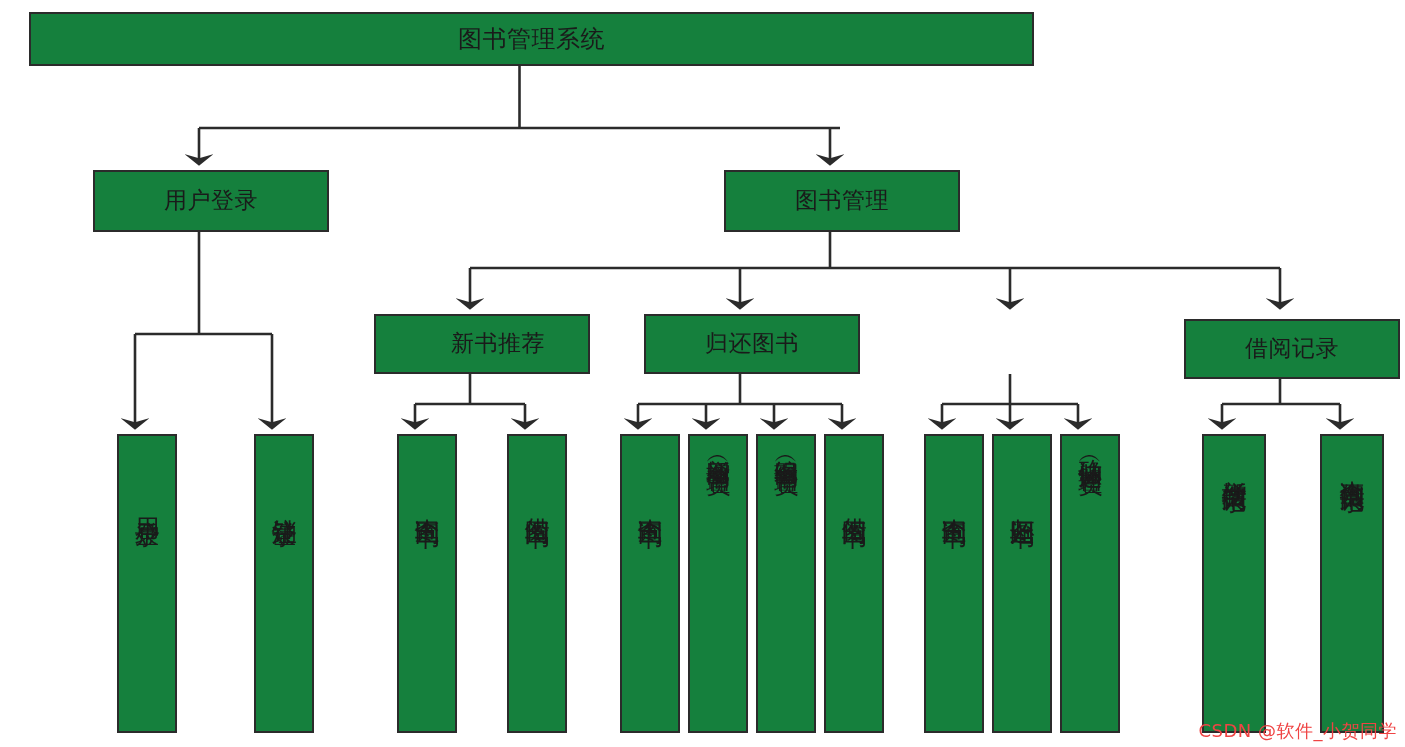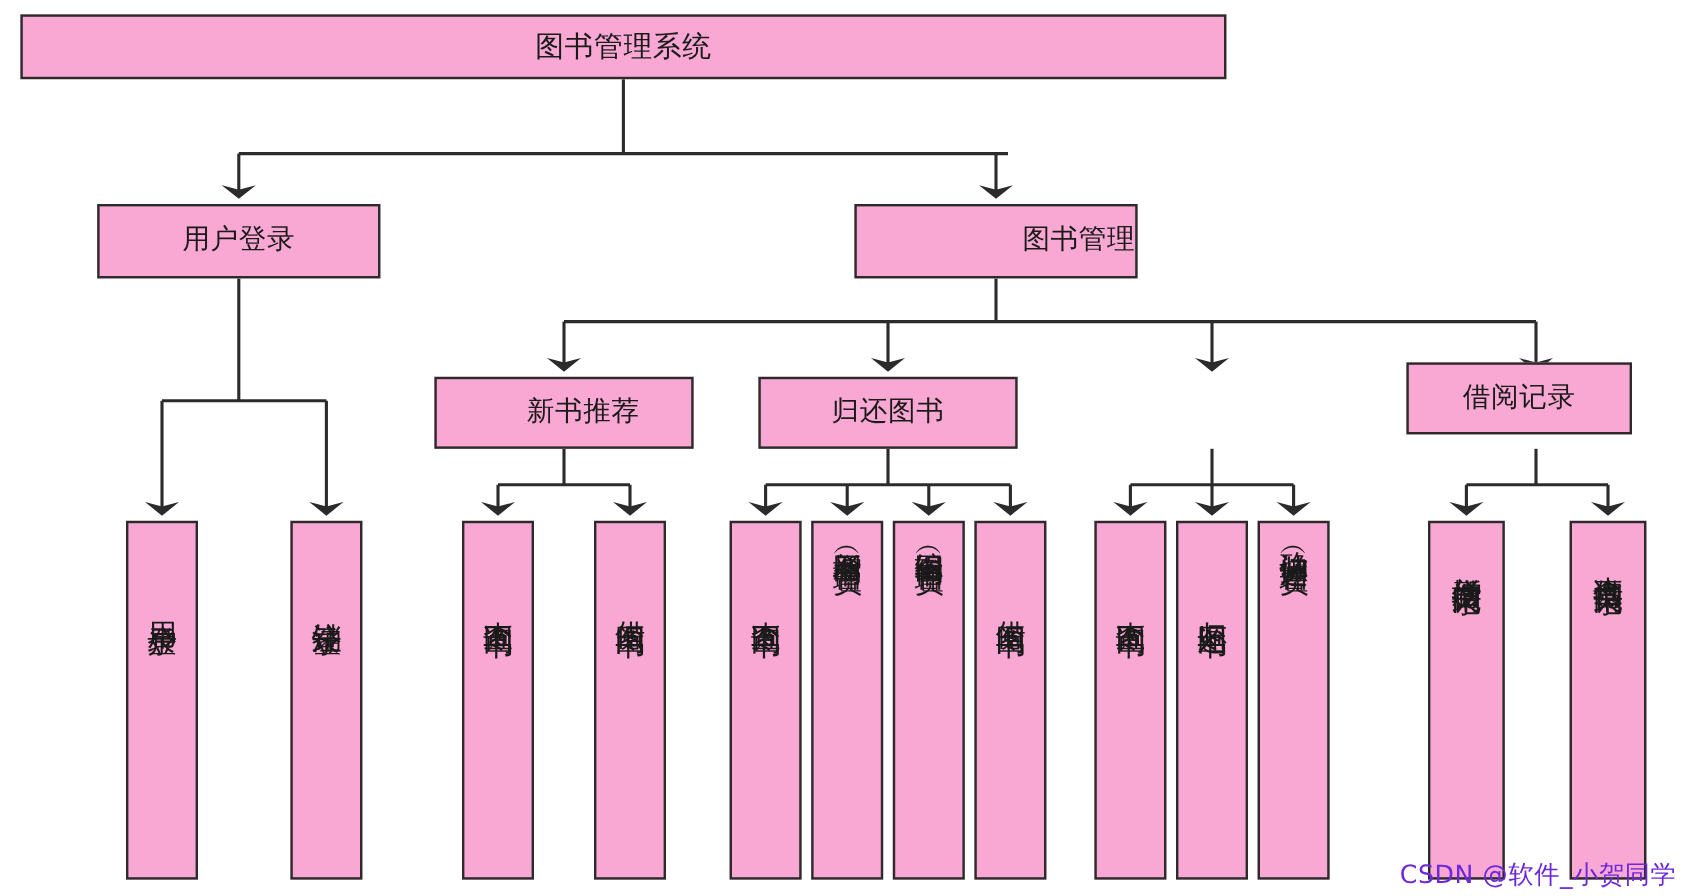--- a/index.html
+++ b/index.html
@@ -14,25 +14,26 @@
     position: relative;
     width: 1405px;
     height: 747px;
     background: #ffffff;
     overflow: hidden;
   }
   .node {
     position: absolute;
     box-sizing: border-box;
     border: 2.5px solid #2b2b2b;
-    background: #f9a8d4;
+    background: #15803d;
     display: flex;
     align-items: center;
     justify-content: center;
     color: #1a1a1a;
+    margin-left: 12px;
   }
   .node .lbl {
     display: block;
     text-align: center;
     line-height: 1.18;
     letter-spacing: 0.5px;
   }
   .node.horiz .lbl {
     writing-mode: horizontal-tb;
     font-size: 23px;
@@ -61,22 +62,22 @@
     left: 0;
     top: 0;
     width: 1405px;
     height: 747px;
     pointer-events: none;
   }
   .watermark {
     position: absolute;
     right: 8px;
     bottom: 4px;
-    font-size: 21px;
-    color: #6d28d9;
+    font-size: 18px;
+    color: #ef4444;
     letter-spacing: 0.5px;
     white-space: nowrap;
   }
 </style>
 </head>
 <body>
 
 <div id="canvas">
 
   <svg id="wires" viewBox="0 0 1405 747">
@@ -129,31 +130,31 @@
     </g>
   </svg>
 
   <div class="node horiz root" style="left:17px; top:12px; width:1005px; height:54px;">
     <span class="lbl">图书管理系统</span>
   </div>
 
   <div class="node horiz" style="left:81px; top:170px; width:236px; height:62px;">
     <span class="lbl">用户登录</span>
   </div>
-  <div class="node horiz" style="left:712px; top:170px; width:236px; height:62px;justify-content:flex-end;">
+  <div class="node horiz" style="left:712px; top:170px; width:236px; height:62px;">
     <span class="lbl">图书管理</span>
   </div>
 
   <div class="node horiz" style="left:362px; top:314px; width:216px; height:60px;padding-left:32px;">
     <span class="lbl">新书推荐</span>
   </div>
   <div class="node horiz" style="left:632px; top:314px; width:216px; height:60px;">
     <span class="lbl">归还图书</span>
   </div>
-  <div class="node horiz" style="left:1172px; top:302px; width:188px; height:60px;">
+  <div class="node horiz" style="left:1172px; top:319px; width:216px; height:60px;">
     <span class="lbl">借阅记录</span>
   </div>
 
   <div class="node vert" style="left:105px; top:434px; width:60px; height:299px; padding-top:62px;">
     <span class="lbl">用户登录</span>
   </div>
   <div class="node vert" style="left:242px; top:434px; width:60px; height:299px; padding-top:62px;">
     <span class="lbl">注销登录</span>
   </div>
 

